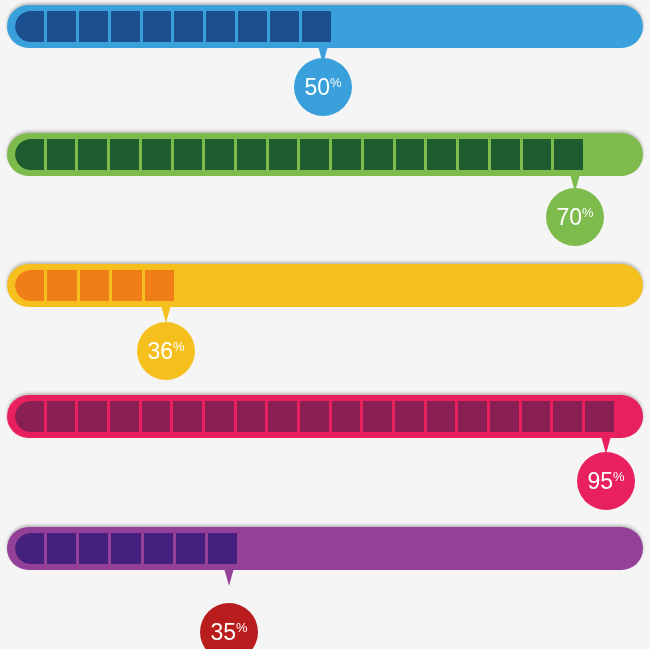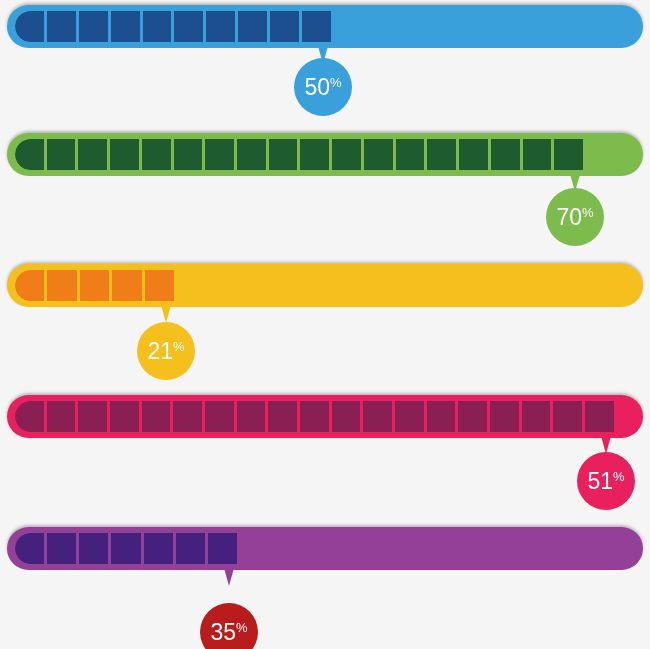--- a/index.html
+++ b/index.html
@@ -171,21 +171,21 @@
         <div class="bar-fill" style="width: 159px;">
           <div class="fill-seg" style="width: 29.4px; background: rgb(239, 125, 24); margin-right: 3px;"></div>
           <div class="fill-seg" style="width: 29.4px; background: rgb(239, 125, 24); margin-right: 3px;"></div>
           <div class="fill-seg" style="width: 29.4px; background: rgb(239, 125, 24); margin-right: 3px;"></div>
           <div class="fill-seg" style="width: 29.4px; background: rgb(239, 125, 24); margin-right: 3px;"></div>
           <div class="fill-seg" style="width: 29.4px; background: rgb(239, 125, 24);"></div>
         </div>
       </div>
       <div class="bubble-tail" style="left: 161px; top: 305px; border-top: 18px solid rgb(245, 192, 30);"></div>
       <div class="bubble" style="left: 137px; top: 322px; background: rgb(245, 192, 30);">
-        <span class="bubble-value">21</span>
+        <span class="bubble-value">36</span>
         <span class="bubble-unit">%</span>
       </div>
     </div>
     <div class="progress-row" style="top: 0px;">
       <div class="bar-track" style="top: 395px; background: rgb(232, 32, 94);">
         <div class="bar-fill" style="width: 599px;">
           <div class="fill-seg" style="width: 28.6842px; background: rgb(138, 31, 83); margin-right: 3px;"></div>
           <div class="fill-seg" style="width: 28.6842px; background: rgb(138, 31, 83); margin-right: 3px;"></div>
           <div class="fill-seg" style="width: 28.6842px; background: rgb(138, 31, 83); margin-right: 3px;"></div>
           <div class="fill-seg" style="width: 28.6842px; background: rgb(138, 31, 83); margin-right: 3px;"></div>
@@ -201,21 +201,21 @@
           <div class="fill-seg" style="width: 28.6842px; background: rgb(138, 31, 83); margin-right: 3px;"></div>
           <div class="fill-seg" style="width: 28.6842px; background: rgb(138, 31, 83); margin-right: 3px;"></div>
           <div class="fill-seg" style="width: 28.6842px; background: rgb(138, 31, 83); margin-right: 3px;"></div>
           <div class="fill-seg" style="width: 28.6842px; background: rgb(138, 31, 83); margin-right: 3px;"></div>
           <div class="fill-seg" style="width: 28.6842px; background: rgb(138, 31, 83); margin-right: 3px;"></div>
           <div class="fill-seg" style="width: 28.6842px; background: rgb(138, 31, 83);"></div>
         </div>
       </div>
       <div class="bubble-tail" style="left: 601px; top: 436px; border-top: 18px solid rgb(232, 32, 94);"></div>
       <div class="bubble" style="left: 577px; top: 452px; background: rgb(232, 32, 94);">
-        <span class="bubble-value">51</span>
+        <span class="bubble-value">95</span>
         <span class="bubble-unit">%</span>
       </div>
     </div>
     <div class="progress-row" style="top: 0px;">
       <div class="bar-track" style="top: 527px; background: rgb(149, 64, 152);">
         <div class="bar-fill" style="width: 222px;">
           <div class="fill-seg" style="width: 29.1429px; background: rgb(69, 33, 126); margin-right: 3px;"></div>
           <div class="fill-seg" style="width: 29.1429px; background: rgb(69, 33, 126); margin-right: 3px;"></div>
           <div class="fill-seg" style="width: 29.1429px; background: rgb(69, 33, 126); margin-right: 3px;"></div>
           <div class="fill-seg" style="width: 29.1429px; background: rgb(69, 33, 126); margin-right: 3px;"></div>

